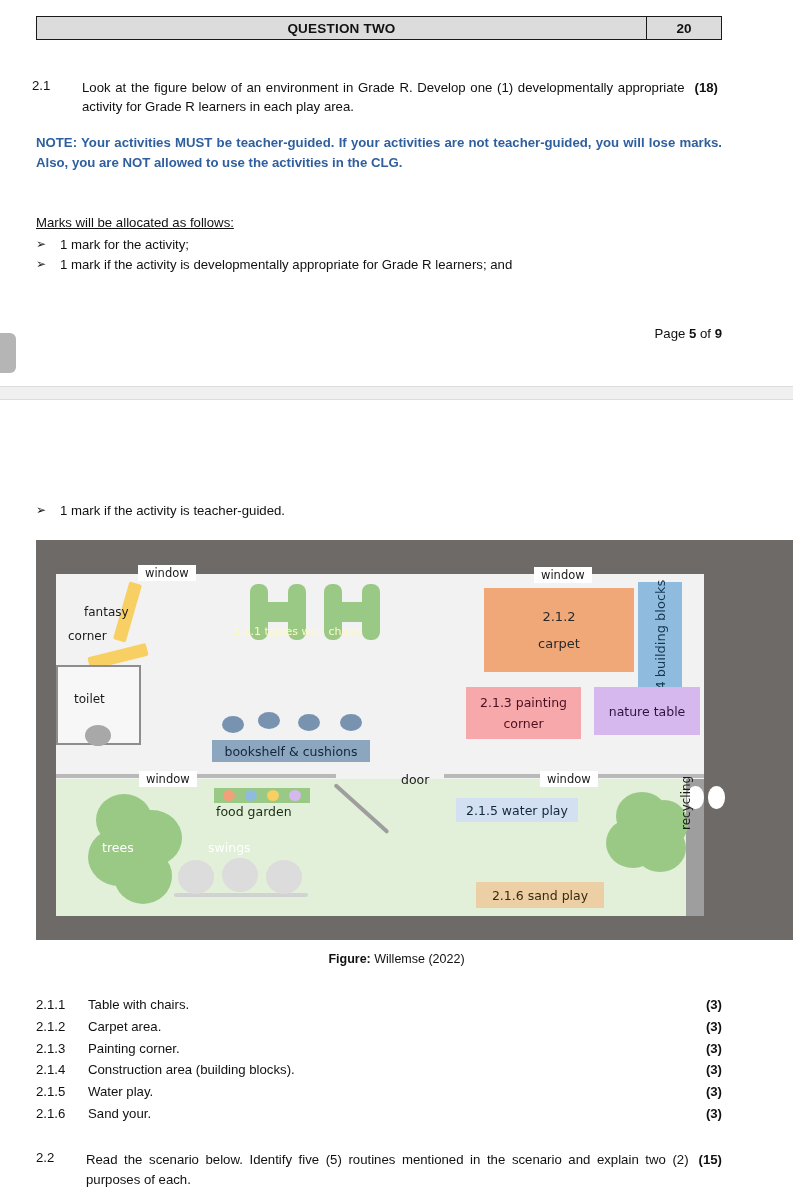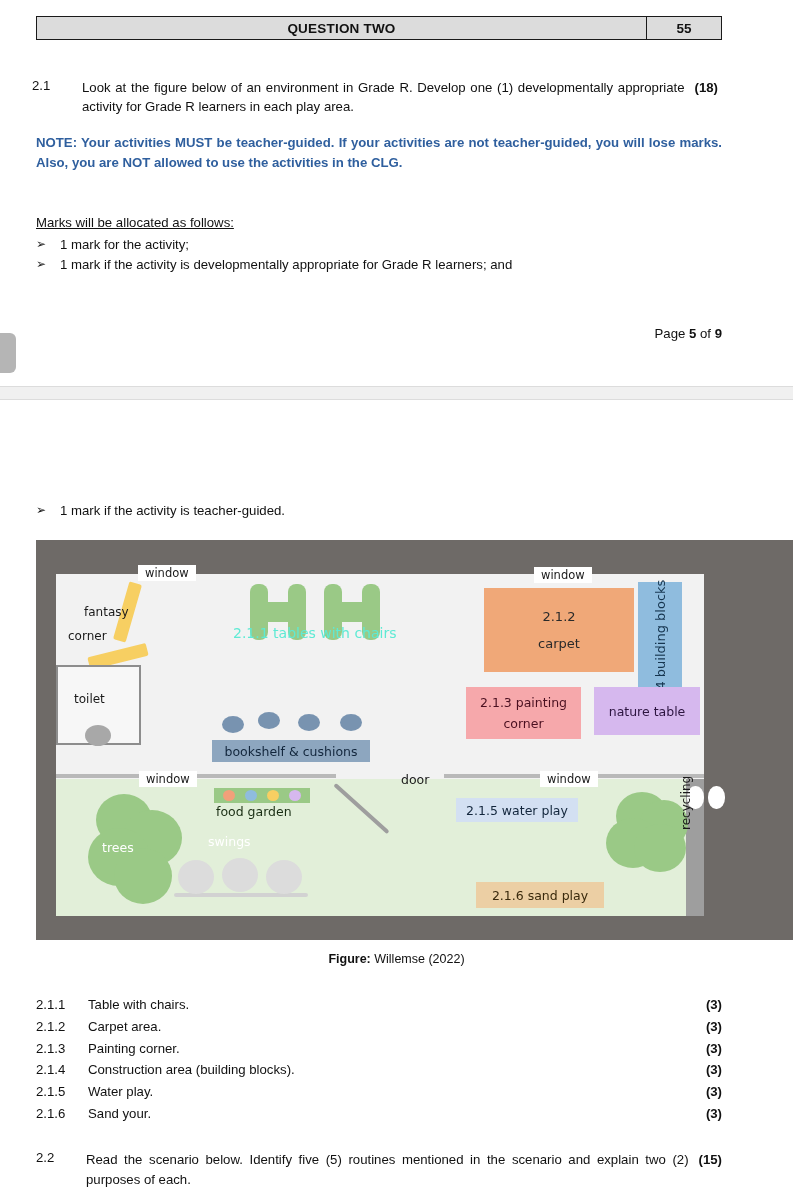--- a/index.html
+++ b/index.html
@@ -124,21 +124,21 @@
   .tbl-cluster { position:absolute; width:56px; height:56px; }
   .tbl-cluster i {
     position:absolute; background:#9ac986; display:block;
   }
   .tc-left  { left:0;   top:0;  width:18px; height:56px; border-radius:8px; }
   .tc-right { right:0;  top:0;  width:18px; height:56px; border-radius:8px; }
   .tc-mid   { left:14px; top:18px; width:28px; height:20px; }
 
   .tbl-label {
     position:absolute; font-family:"DejaVu Sans", sans-serif;
-    font-size:14px; color:#5eead4; white-space:nowrap; z-index:3;
+    font-size:11px; color:#fef9c3; white-space:nowrap; z-index:3;
   }
 
   
   .cushion { position:absolute; width:22px; height:17px; border-radius:50%; background:#7893b0; }
   .bookshelf {
     position:absolute; left:176px; top:200px; width:158px; height:22px;
     background:#8da6bf; display:flex; align-items:center; justify-content:center;
     font-family:"DejaVu Sans", sans-serif; font-size:12.5px; color:#12263c;
   }
 
@@ -241,21 +241,21 @@
   .q22 { position:absolute; left:36px; top:1150px; width:686px; }
   .q22-num { width:50px; flex:none; font-size:13.2px; }
   .q22-body { flex:1; font-size:13.2px; line-height:1.5; text-align:justify; }
   .q22-body .mk { font-weight:bold; float:right; margin-left:10px; }
 </style>
 </head>
 <body>
 
 <div class="qhead">
   <div class="qhead-title">QUESTION TWO</div>
-  <div class="qhead-marks">55</div>
+  <div class="qhead-marks">20</div>
 </div>
 
 <div class="q21">
   <div class="q21-row">
     <div class="q21-num">2.1</div>
     <div class="q21-body">
       <span class="mk">(18)</span>
       <span>Look at the figure below of an environment in Grade R. Develop one (1) developmentally appropriate activity for Grade R learners in each play area.</span>
     </div>
   </div>
@@ -357,21 +357,21 @@
     </div>
     <div class="trees-label" style="left:66px; top:300px;">trees</div>
 
     <div class="tree-blob" style="left:570px; top:252px; width:86px; height:82px;">
       <b style="left:10px; top:0;   width:52px; height:48px;"></b>
       <b style="left:34px; top:8px;  width:48px; height:48px;"></b>
       <b style="left:0;    top:26px; width:54px; height:50px;"></b>
       <b style="left:28px; top:32px; width:52px; height:48px;"></b>
     </div>
 
-    <div class="swings-label" style="left:172px; top:294px;">swings</div>
+    <div class="swings-label" style="left:172px; top:300px;">swings</div>
     <div class="swing-bar" style="left:138px; top:353px; width:134px;"></div>
     <div class="swing-seat" style="left:142px; top:320px;"></div>
     <div class="swing-seat" style="left:186px; top:318px;"></div>
     <div class="swing-seat" style="left:230px; top:320px;"></div>
 
     <div class="garden-bed">
       <u style="background:#f2a07a;"></u>
       <u style="background:#8fbcde;"></u>
       <u style="background:#f7cf62;"></u>
       <u style="background:#d6b8ee;"></u>

